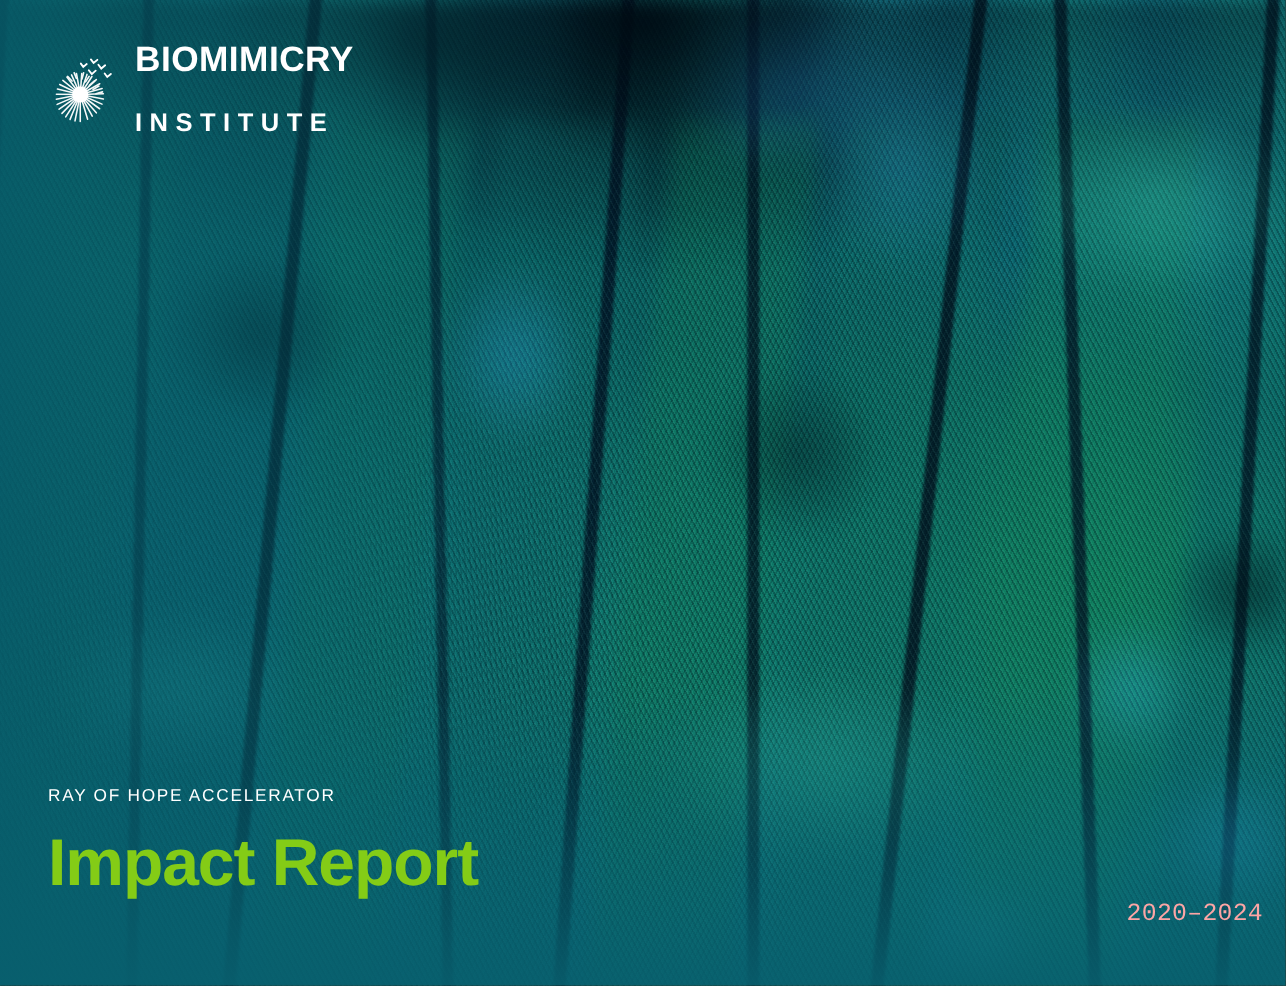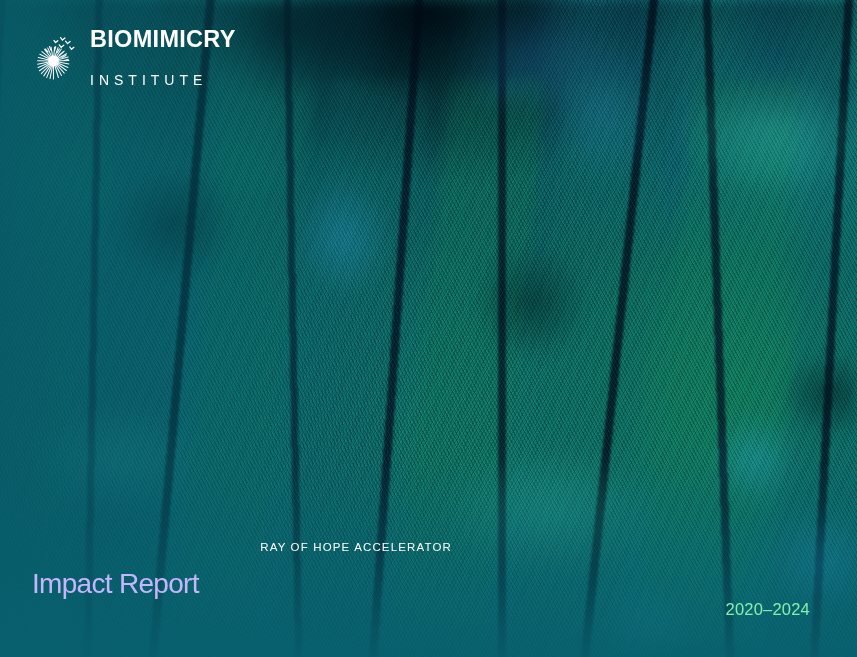--- a/index.html
+++ b/index.html
@@ -185,22 +185,22 @@
   .logo-name {
     color: #ffffff;
     font-size: 23.5px;
     font-weight: 700;
     letter-spacing: .3px;
     line-height: 1;
     white-space: nowrap;
   }
   .logo-sub {
     color: #ffffff;
-    font-size: 14px;
-    font-weight: 400;
+    font-size: 17px;
+    font-weight: 700;
     letter-spacing: 5.0px;
     line-height: 1;
     margin-top: 21px;
     white-space: nowrap;
   }
 
   
   .titleblock {
     position: absolute;
     left: 32px;
@@ -208,51 +208,51 @@
     width: 420px;
   }
   .eyebrow {
     color: #ffffff;
     font-size: 11.5px;
     font-weight: 400;
     letter-spacing: 1.15px;
     line-height: 1;
     margin: 0 0 17px 0;
     white-space: nowrap;
-    text-align: right;
   }
   .headline {
-    color: #c4b5fd;
-    font-size: 28px;
-    font-weight: 400;
+    color: #84cc16;
+    font-size: 44px;
+    font-weight: 700;
     letter-spacing: -.7px;
     line-height: 1;
     margin: 0 0 21px 0;
     white-space: nowrap;
   }
   .subline {
     color: #ffffff;
     font-size: 15px;
     font-weight: 400;
     letter-spacing: .05px;
     line-height: 1.42;
     margin: 0;
     white-space: nowrap;
   }
 
   .years {
     position: absolute;
-    right: 47px;
+    right: 15px;
     bottom: 40px;
-    color: #86efac;
+    color: #fca5a5;
     font-size: 16.5px;
     font-weight: 400;
     letter-spacing: .2px;
     line-height: 1;
     white-space: nowrap;
+    font-family: Liberation Mono, monospace;
   }
 </style>
 </head>
 <body>
 
 <div class="cover">
 
   <div class="bg">
     <div class="bg-base"></div>
     <div class="bg-scallops"></div>

